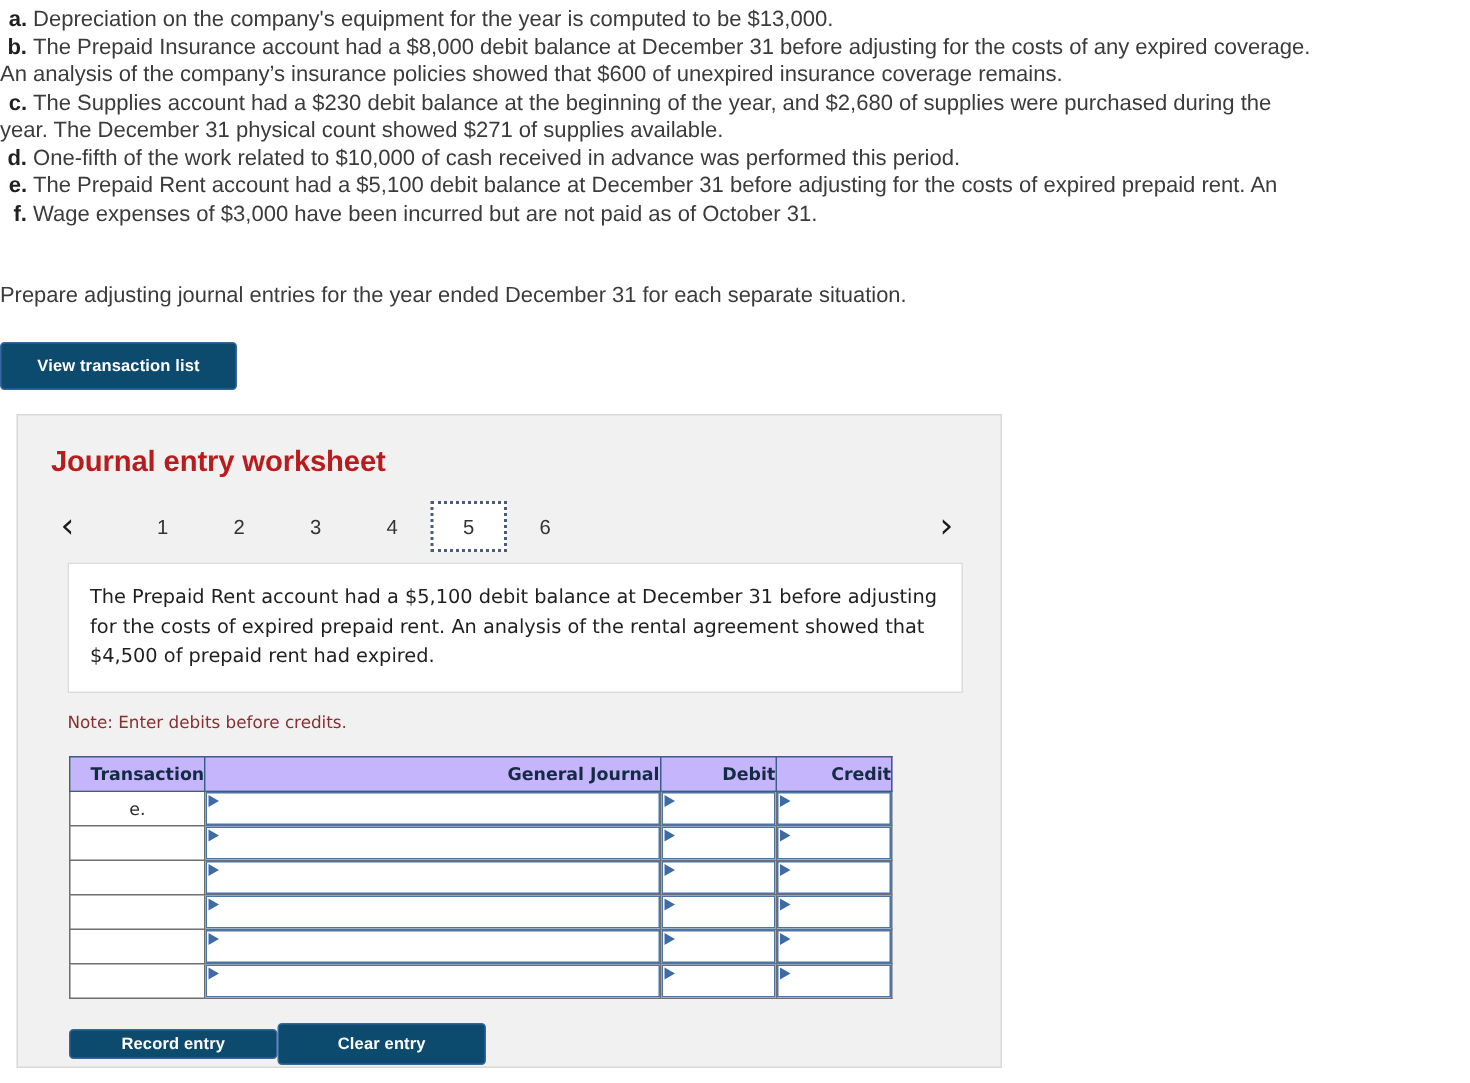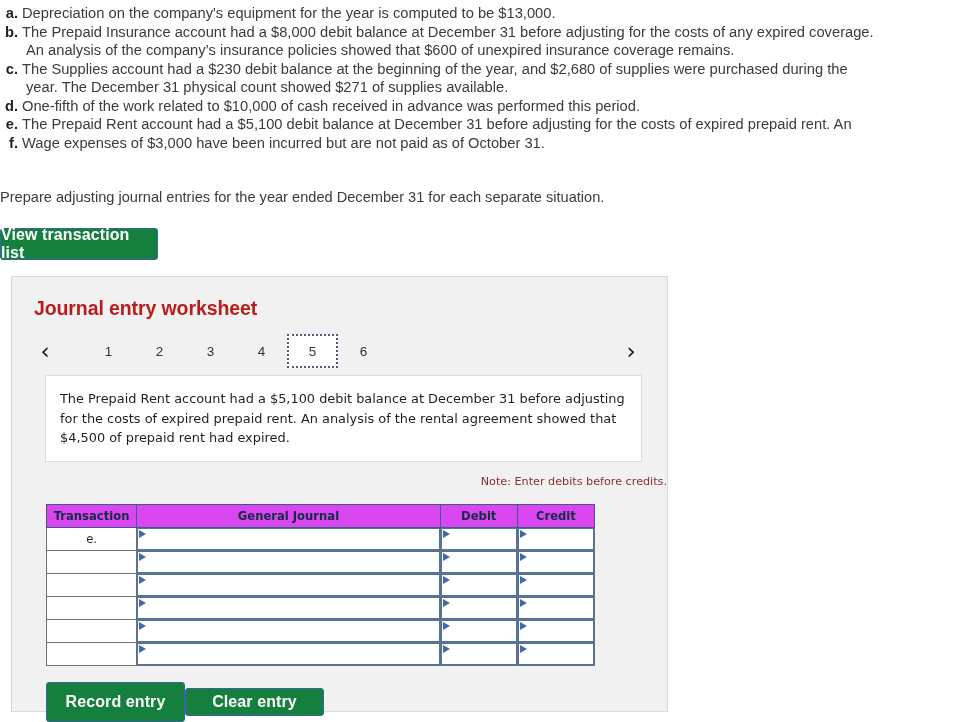--- a/index.html
+++ b/index.html
@@ -33,41 +33,40 @@
     font-weight: bold;
     padding-right: 4px;
     box-sizing: border-box;
     color: #231f20;
   }
   .prob-text {
     flex: 1;
     padding-right: 10px;
   }
   .prob-cont {
-    padding-left: 26px;
     font-size: 14.7px;
     line-height: 18.5px;
     color: #3b3b3b;
   }
 
   .instruction {
     margin-top: 36px;
     font-size: 14.6px;
     line-height: 18px;
     color: #3b3b3b;
   }
 
   
   .btn {
     display: inline-flex;
     align-items: center;
     justify-content: center;
-    background: #15803d;
+    background: #0c4a6e;
     color: #ffffff;
-    font-size: 16px;
+    font-size: 11px;
     font-weight: bold;
     border: 1px solid #36679f;
     border-radius: 3px;
     cursor: pointer;
     box-sizing: border-box;
     letter-spacing: .1px;
   }
   .btn-transaction {
     margin-top: 22px;
     width: 158px;
@@ -153,40 +152,39 @@
     line-height: 19.5px;
     color: #1f1f1f;
     font-family: "DejaVu Sans", sans-serif;
   }
 
   .note {
     margin: 13px 0 16px 33px;
     font-size: 11.2px;
     color: #8a2f2f;
     font-family: "DejaVu Sans", sans-serif;
-    text-align: right;
   }
 
   
   .jtable {
     margin: 10px 0 0 34px;
     border-collapse: collapse;
     table-layout: fixed;
     width: 549px;
     font-family: "DejaVu Sans", sans-serif;
   }
   .jtable th {
-    background: #d946ef;
+    background: #c4b5fd;
     border: 1px solid #3d5d85;
     font-size: 11.6px;
     font-weight: bold;
     color: #152b44;
     height: 22px;
     padding: 0;
-    text-align: center;
+    text-align: right;
   }
   .jtable td {
     border: 1px solid #6f6f6f;
     padding: 0;
     height: 22px;
     background: #ffffff;
   }
   .col-tx  { width: 90px; }
   .col-gj  { width: 303px; }
   .col-deb { width: 77px; }
@@ -228,21 +226,21 @@
 
   
   .panel-actions {
     margin: 16px 0 0 34px;
     width: 608px;
     display: flex;
     align-items: center;
   }
   .btn-record {
     width: 139px;
-    height: 40px;
+    height: 20px;
   }
   .btn-clear {
     width: 139px;
     height: 28px;
   }
   .btn-journal {
     width: 155px;
     height: 28px;
     margin-left: auto;
   }

